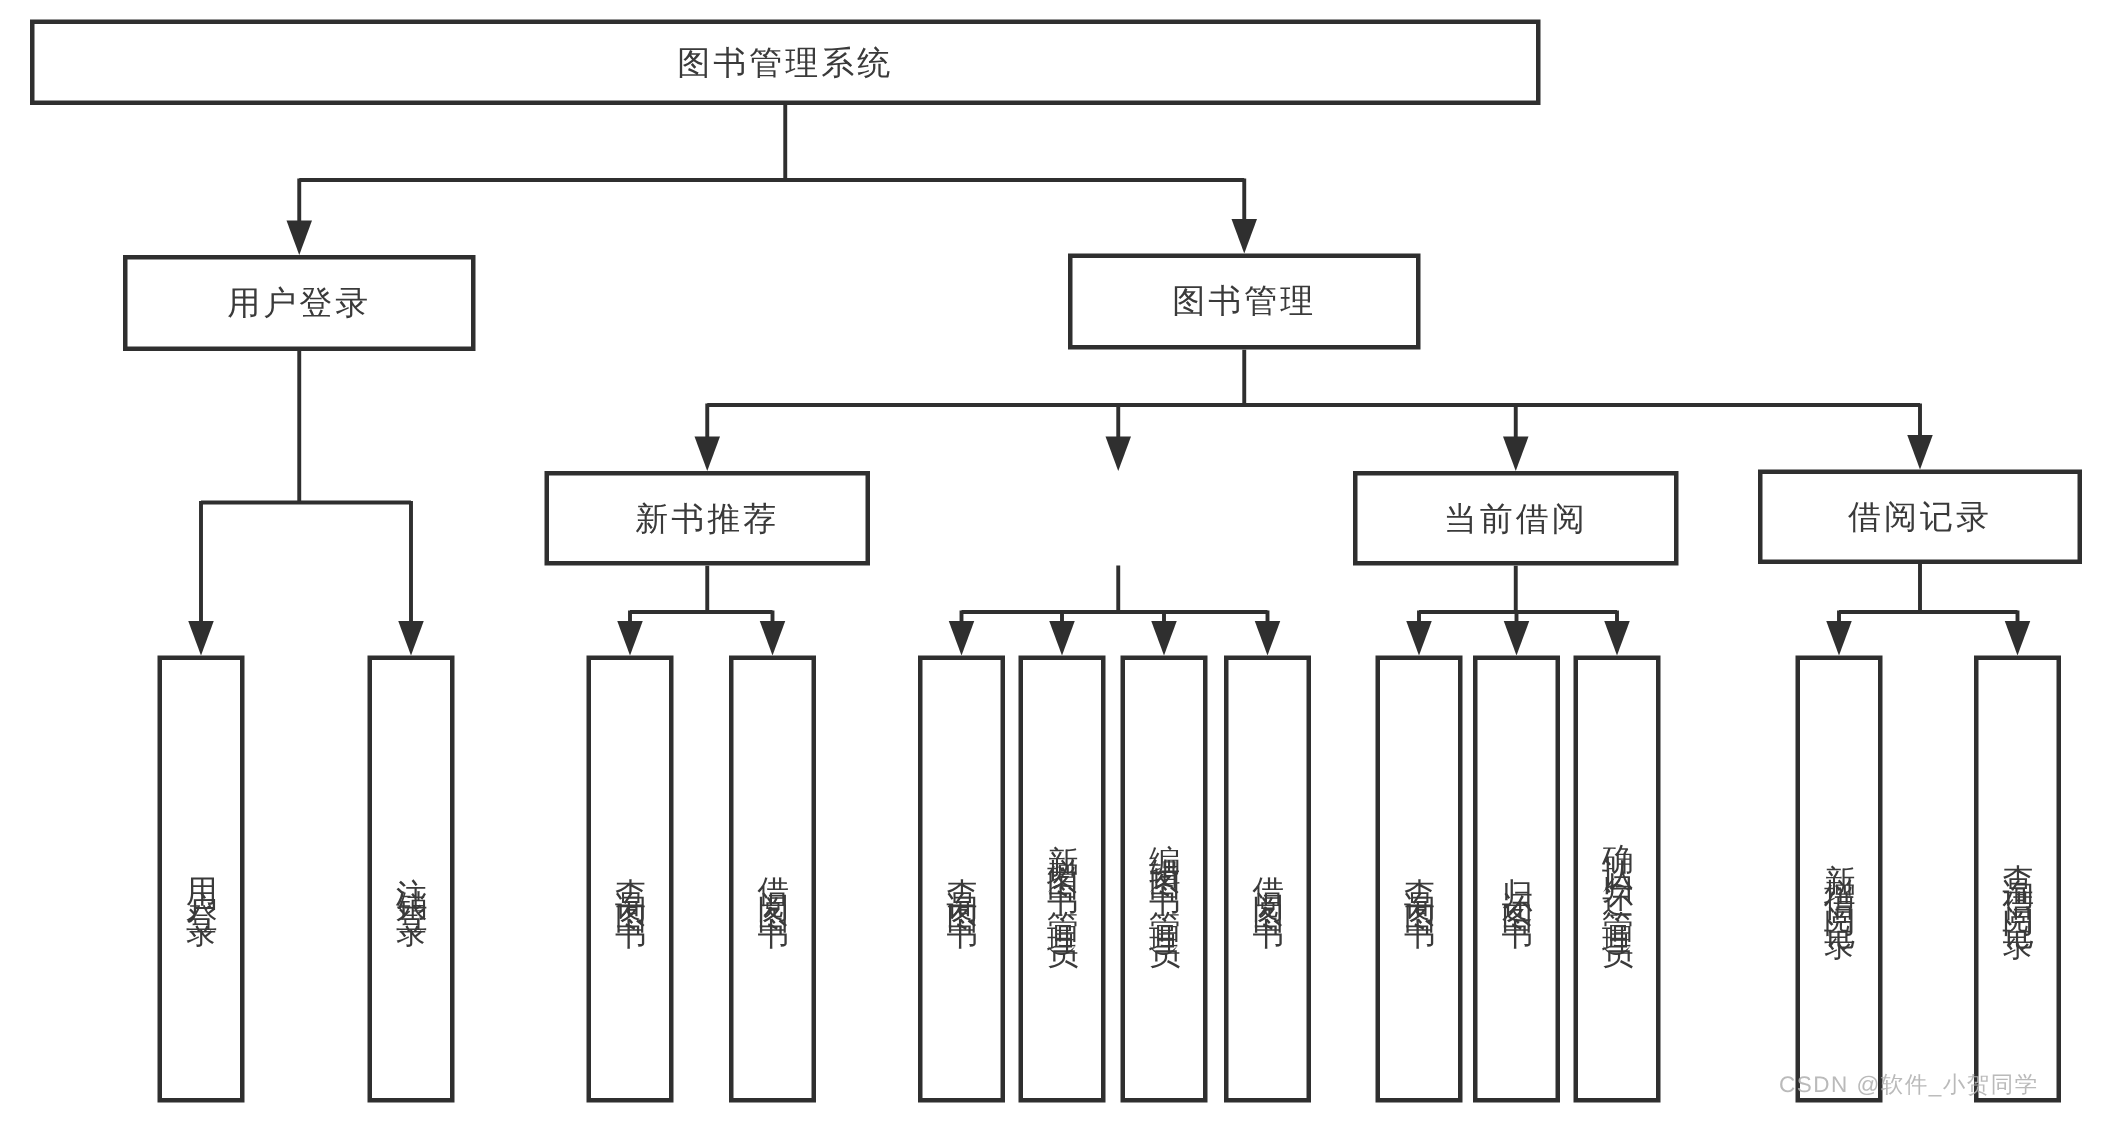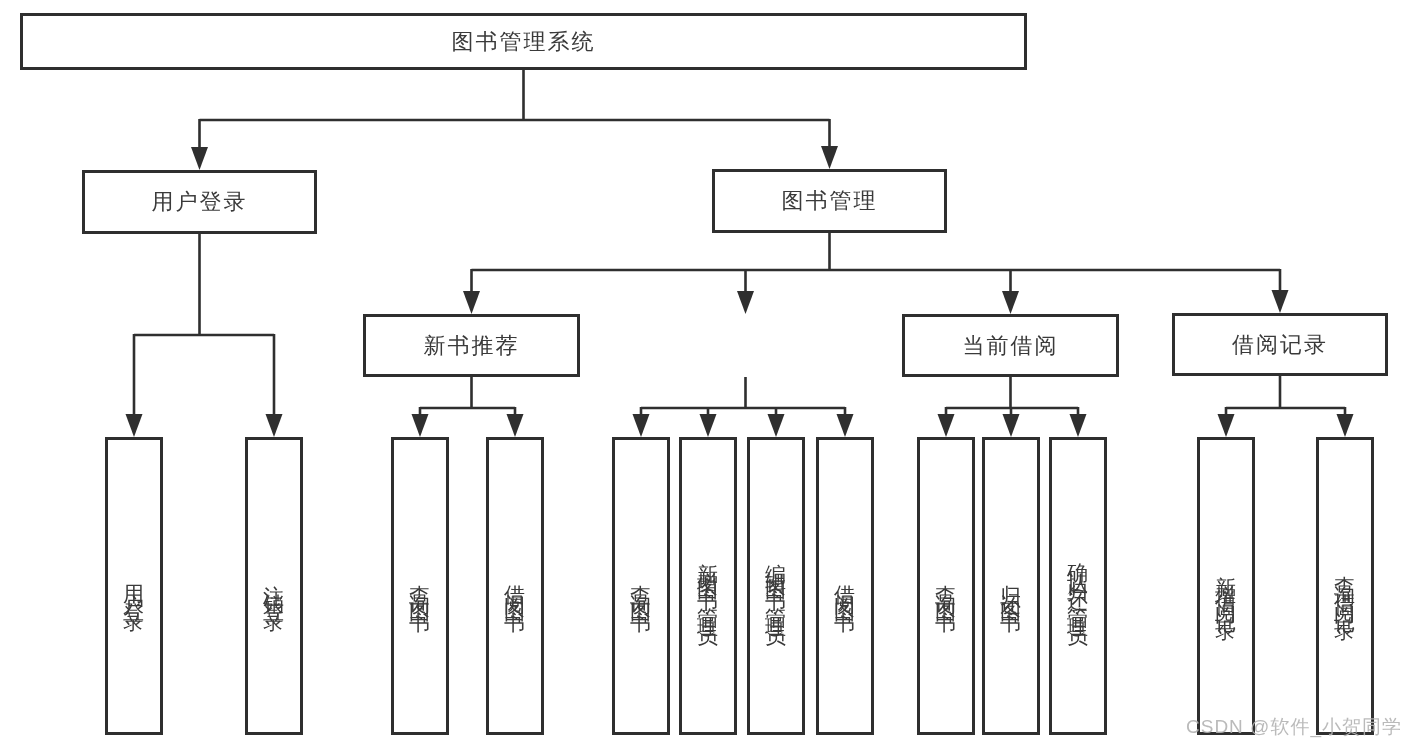--- a/index.html
+++ b/index.html
@@ -49,21 +49,21 @@
     font-size: 21px;
     color: #3a3a3a;
     letter-spacing: 9px;
     line-height: 1;
     white-space: nowrap;
   }
   .watermark {
     position: absolute;
     left: 1186px;
     top: 714px;
-    font-size: 19px;
+    font-size: 15px;
     color: rgba(178, 178, 178, 0.9);
     letter-spacing: 1px;
     white-space: nowrap;
   }
 </style>
 </head>
 <body>
 
 <div class="canvas">
 

